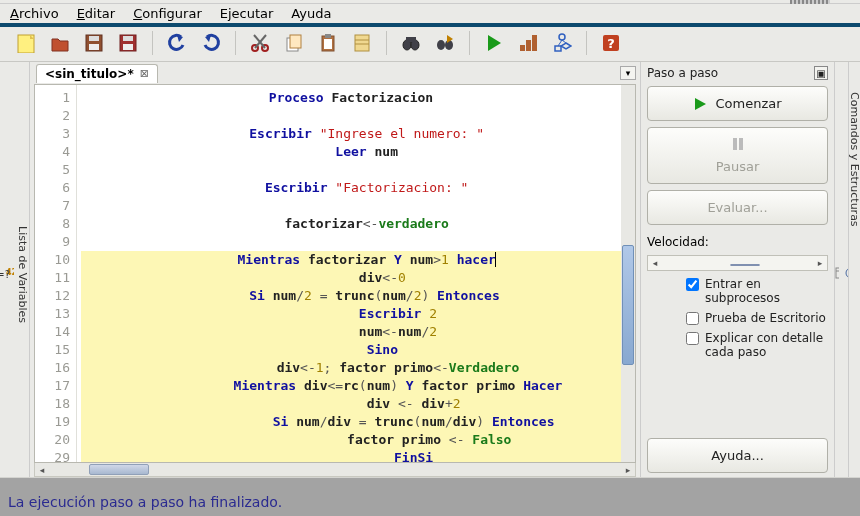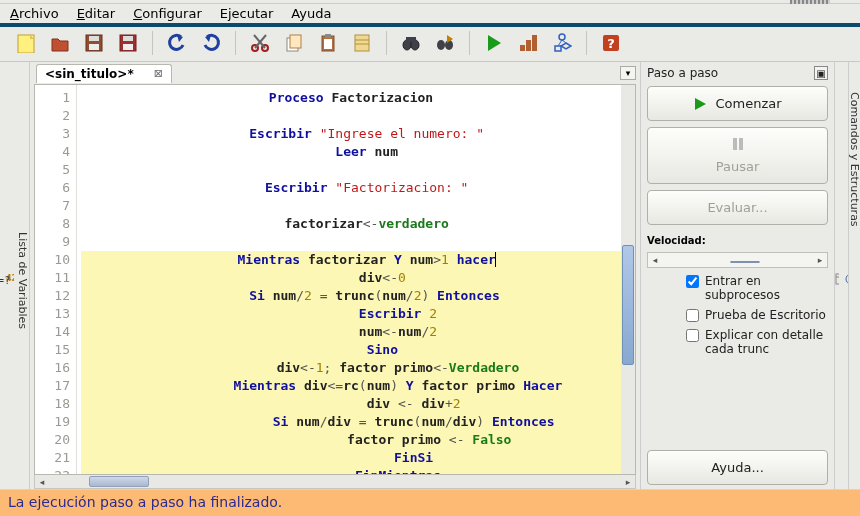--- a/index.html
+++ b/index.html
@@ -100,21 +100,21 @@
     height: 22px;
   }
   .tab {
     background: #fff;
     border: 1px solid #b8b8b0;
     border-bottom: none;
     border-radius: 3px 3px 0 0;
     padding: 2px 8px;
     display: flex;
     align-items: center;
-    gap: 20px;
+    gap: 6px;
     font-weight: bold;
     font-size: 12px;
   }
   .tab-close { font-size: 11px; color: #666; font-weight: normal; }
   .tabbar-spacer { flex:1; }
   .tabbar-drop {
     width: 16px; height: 14px;
     border: 1px solid #aaa;
     background: #f4f4f0;
     margin-right: 4px;
@@ -242,21 +242,21 @@
     display:flex;
     align-items:center;
     justify-content:center;
     gap:8px;
     cursor:pointer;
     font-size:13px;
     color:#222;
   }
   .btn.disabled { color:#a0a098; cursor:default;flex-direction:column; }
   .btn svg { flex-shrink:0; }
-  .speed-row { font-size:10px; margin-top:4px;font-weight:bold; }
+  .speed-row { font-size:12px; margin-top:4px; }
   .speed-slider {
     display:flex; align-items:center;
     border:1px solid #c0c0b8;
     background:#f4f4f0;
     height:16px;
   }
   .speed-slider .sarrow {
     width:14px; display:flex; align-items:center; justify-content:center;
     font-size:9px;color:#555;
   }
@@ -271,24 +271,24 @@
   .check-row {
     display:flex;
     align-items:flex-start;
     gap:6px;
     font-size:12px;
     color:#222;
     margin-left:39px;
   }
   .check-row input { margin:1px 0 0 0; }
   .status-bar {
-    padding: 4px 8px 6px 8px;
+    padding: 16px 8px 6px 8px;
     font-size:14px;
     color:#2a2a90;
-    background:#fdba74;
+    background:#a3a3a3;
     border-top:1px solid #d4d4d0;
   }
   .small-icon-col {
     width:14px;
     background:#eaeae7;
     display:flex;
     flex-direction:row;
     align-items:center;
     padding-top:6px;
     gap:6px;
@@ -460,21 +460,21 @@
           <div class="ln">11</div>
           <div class="ln">12</div>
           <div class="ln">13</div>
           <div class="ln">14</div>
           <div class="ln">15</div>
           <div class="ln">16</div>
           <div class="ln">17</div>
           <div class="ln">18</div>
           <div class="ln">19</div>
           <div class="ln">20</div>
-          <div class="ln">21</div>
+          <div class="ln">29</div>
           <div class="ln">22</div>
         </div>
       <div class="code" id="code"><div class="ln"><span class="kw">Proceso</span> <span class="id">Factorizacion</span></div><div class="ln">&nbsp;</div><div class="ln">    <span class="kw">Escribir</span> <span class="str">"Ingrese el numero: "</span></div><div class="ln">    <span class="kw">Leer</span> <span class="id">num</span></div><div class="ln">&nbsp;</div><div class="ln">    <span class="kw">Escribir</span> <span class="str">"Factorizacion: "</span></div><div class="ln">&nbsp;</div><div class="ln">    <span class="id">factorizar</span><span class="op">&lt;-</span><span class="val">verdadero</span></div><div class="ln">&nbsp;</div><div class="ln hl">    <span class="kw">Mientras</span> <span class="id">factorizar</span> <span class="kw">Y</span> <span class="id">num</span><span class="op">&gt;</span><span class="num">1</span> <span class="kw">hacer</span><span class="caret"></span></div><div class="ln hl">        <span class="id">div</span><span class="op">&lt;-</span><span class="num">0</span></div><div class="ln hl">      <span class="kw">Si</span> <span class="id">num</span><span class="op">/</span><span class="num">2</span> <span class="op">=</span> <span class="id">trunc</span><span class="op">(</span><span class="id">num</span><span class="op">/</span><span class="num">2</span><span class="op">)</span> <span class="kw">Entonces</span></div><div class="ln hl">            <span class="kw">Escribir</span> <span class="num">2</span></div><div class="ln hl">            <span class="id">num</span><span class="op">&lt;-</span><span class="id">num</span><span class="op">/</span><span class="num">2</span></div><div class="ln hl">        <span class="kw">Sino</span></div><div class="ln hl">            <span class="id">div</span><span class="op">&lt;-</span><span class="num">1</span><span class="op">;</span> <span class="id">factor primo</span><span class="op">&lt;-</span><span class="val">Verdadero</span></div><div class="ln hl">            <span class="kw">Mientras</span> <span class="id">div</span><span class="op">&lt;=</span><span class="id">rc</span><span class="op">(</span><span class="id">num</span><span class="op">)</span> <span class="kw">Y</span> <span class="id">factor primo</span> <span class="kw">Hacer</span></div><div class="ln hl">                <span class="id">div</span> <span class="op">&lt;-</span> <span class="id">div</span><span class="op">+</span><span class="num">2</span></div><div class="ln hl">                <span class="kw">Si</span> <span class="id">num</span><span class="op">/</span><span class="id">div</span> <span class="op">=</span> <span class="id">trunc</span><span class="op">(</span><span class="id">num</span><span class="op">/</span><span class="id">div</span><span class="op">)</span> <span class="kw">Entonces</span></div><div class="ln hl">                    <span class="id">factor primo</span> <span class="op">&lt;-</span> <span class="val">Falso</span></div><div class="ln hl">                <span class="kw">FinSi</span></div><div class="ln hl">            <span class="kw">FinMientras</span></div></div>
       <div class="vscroll">
         <div class="track">
             <div class="thumb"></div>
           </div>
       </div>
     </div>
     <div class="hscroll">
@@ -518,21 +518,21 @@
     <label class="check-row">
       <input type="checkbox" id="chk1" checked="" style="">
         <span>Entrar en subprocesos</span>
     </label>
     <label class="check-row">
       <input type="checkbox" id="chk2" style="">
         <span>Prueba de Escritorio</span>
     </label>
     <label class="check-row">
       <input type="checkbox" id="chk3" style="">
-        <span>Explicar con detalle cada trunc</span>
+        <span>Explicar con detalle cada paso</span>
     </label>
     <div style="flex:1"></div>
     <div class="btn">
       <span>Ayuda...</span>
     </div>
   </div>
 
   <div class="small-icon-col" style="border-left:1px solid #ccc;">
     <svg width="12" height="12">
         <rect x="1" y="1" width="10" height="10" fill="none" stroke="#888"></rect>

